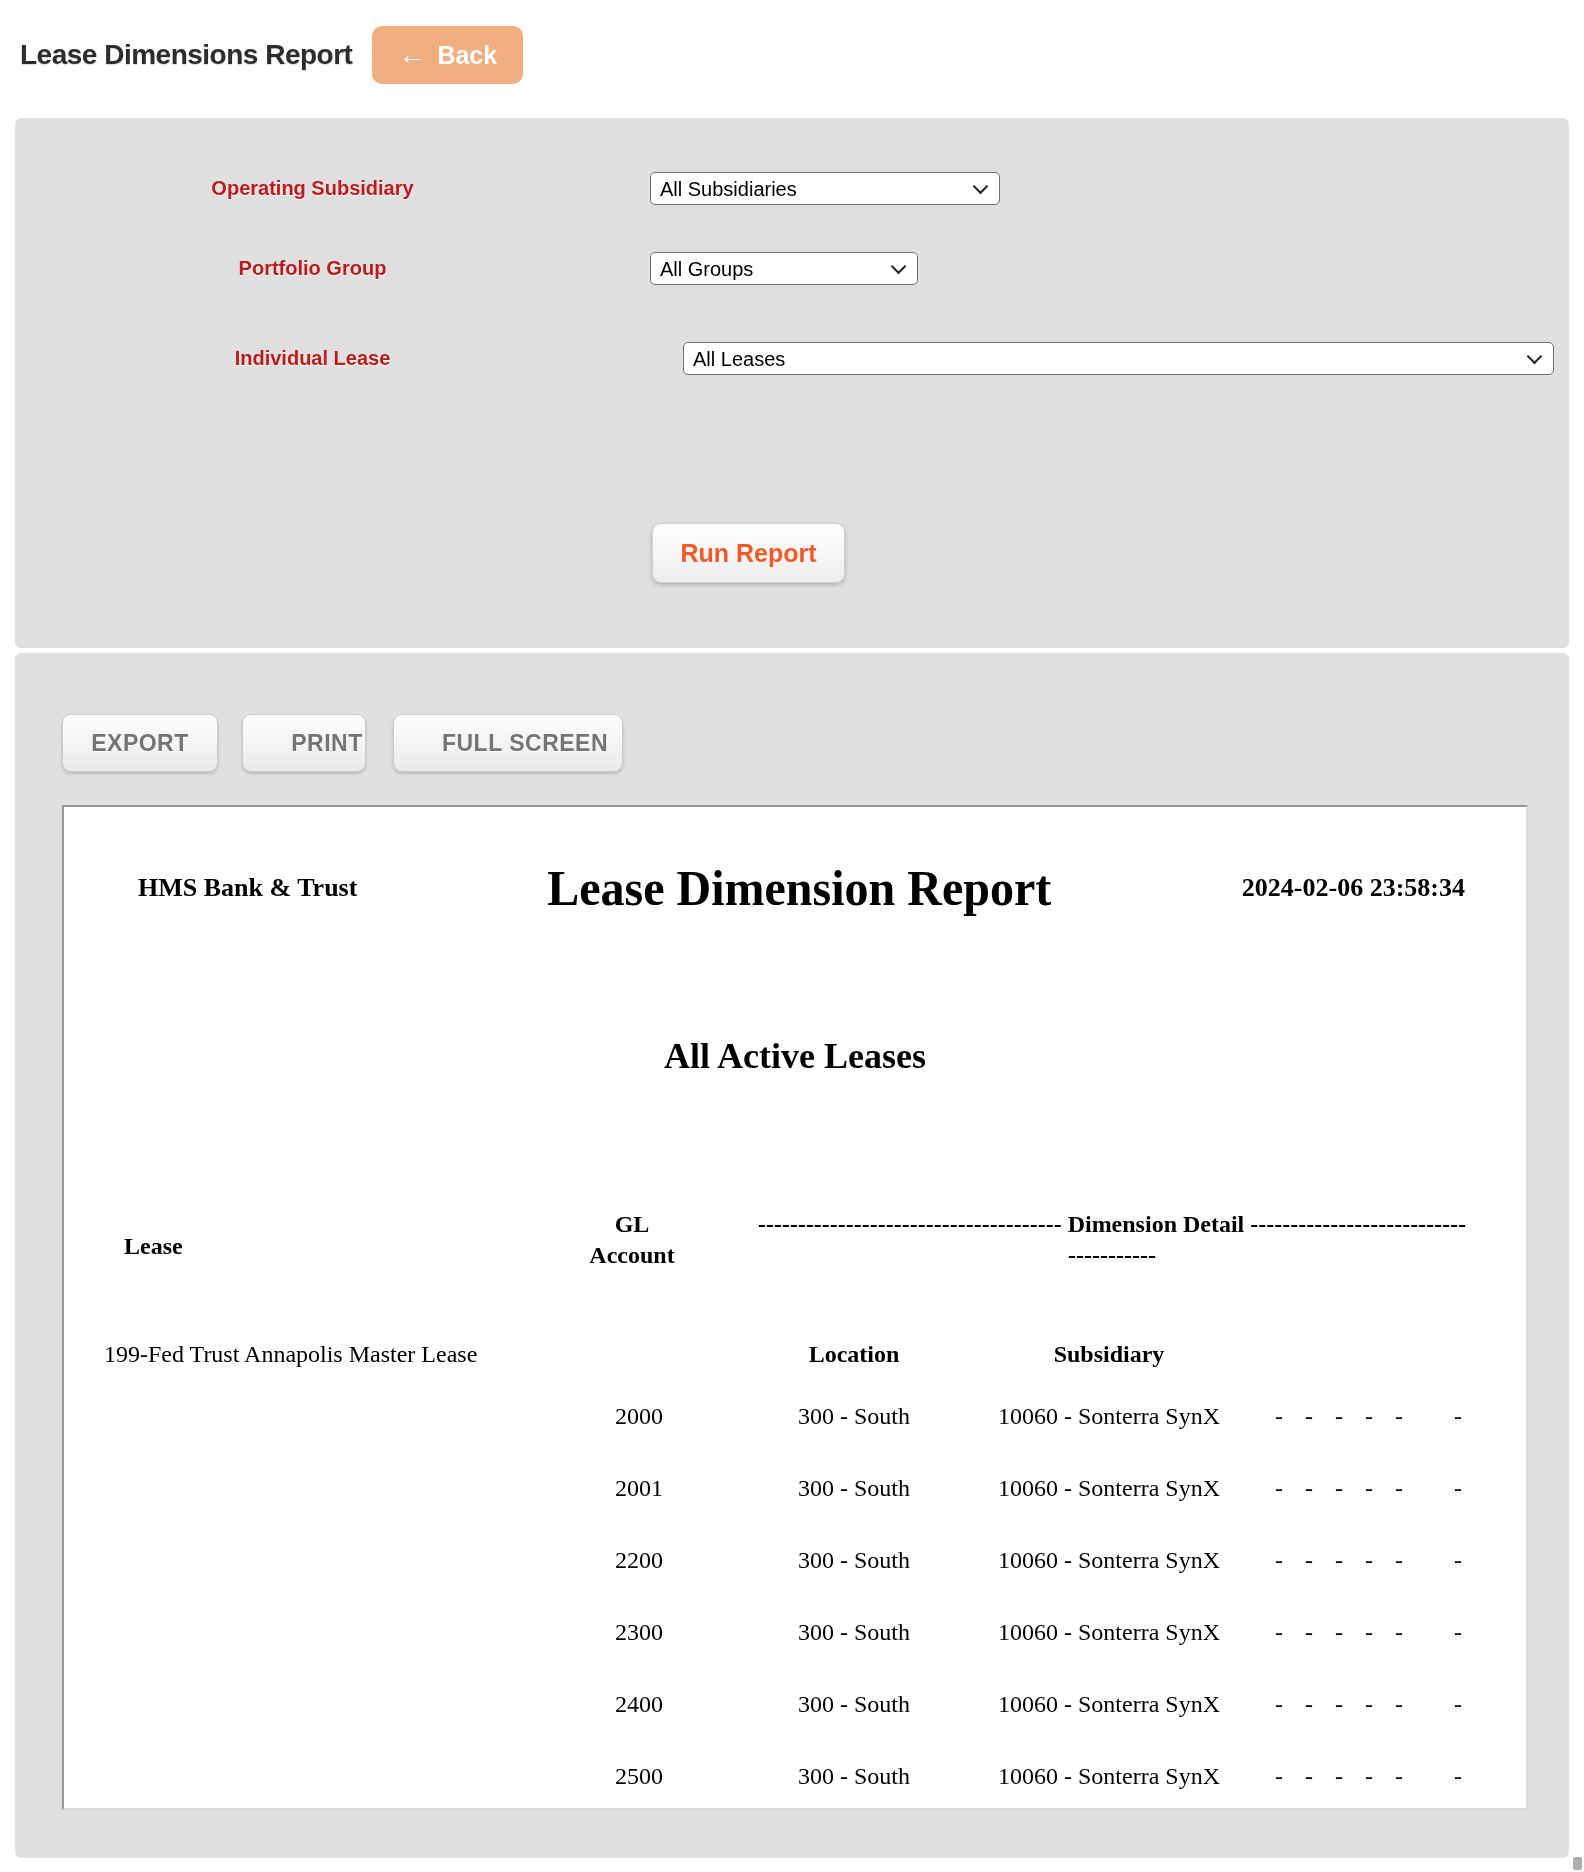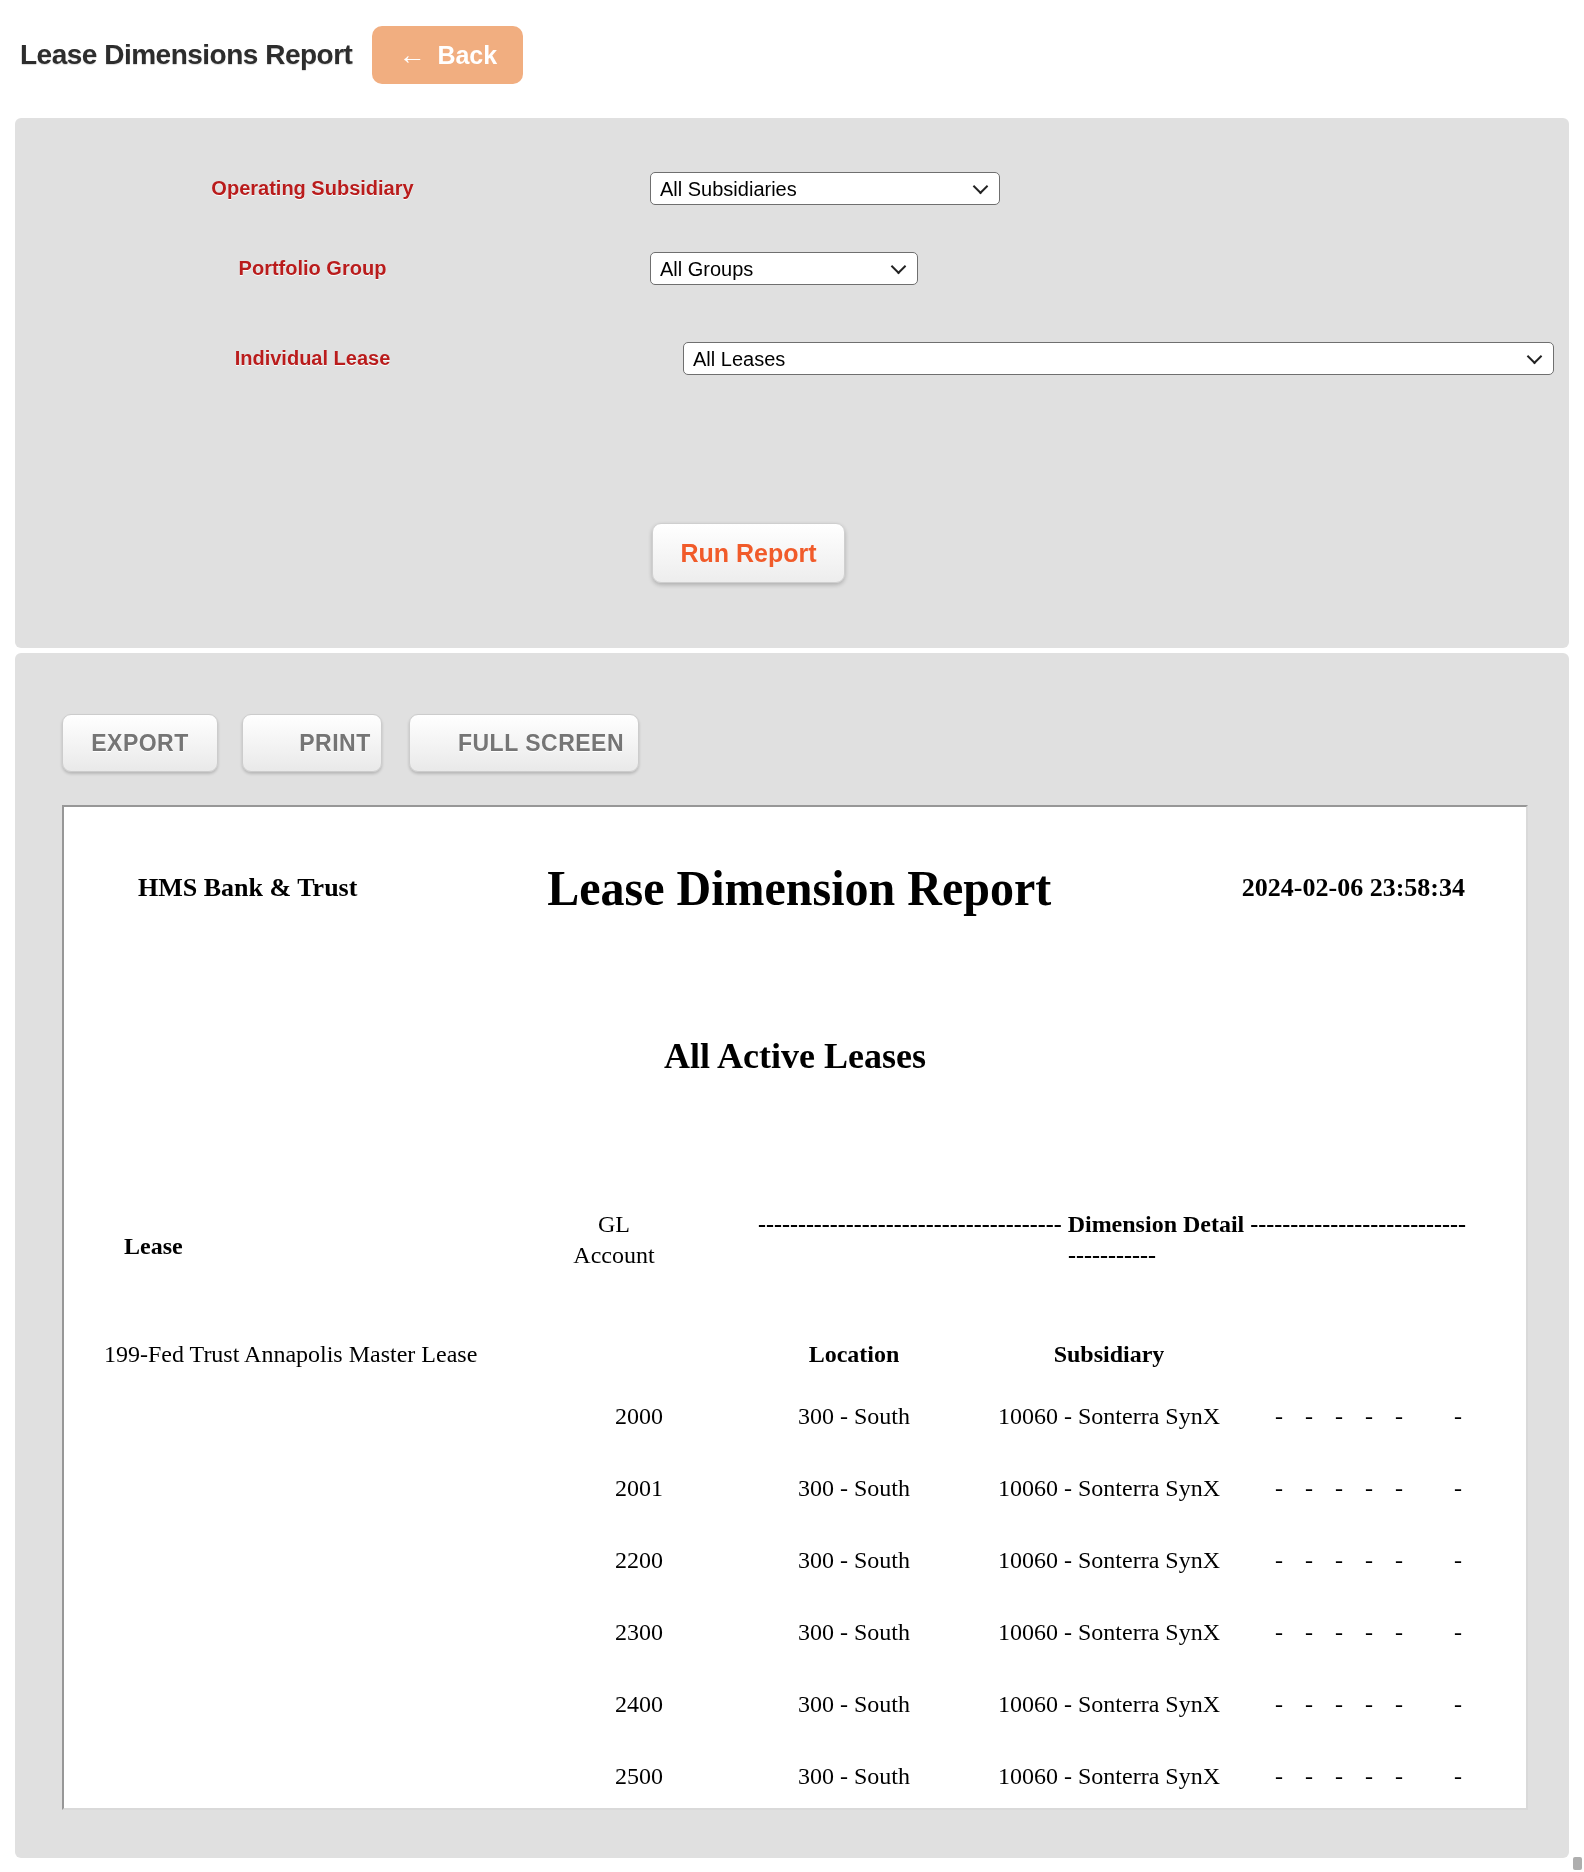--- a/index.html
+++ b/index.html
@@ -39,21 +39,21 @@
     border: 1px solid #cfcfcf; border-radius: 9px; box-shadow: 0 2px 4px rgba(0,0,0,0.22);
     color: #f15b2a; font-size: 25px; font-weight: bold; font-family: inherit; cursor: pointer; }
 
   
   .report-outer { padding: 61px 40px 48px 47px; height: 1205px; }
   .toolbar { display: flex; align-items: center; }
   .tb-btn { height: 58px; background: linear-gradient(180deg, #ffffff 0%, #e9e9e9 100%);
     border: 1px solid #cccccc; border-radius: 9px; box-shadow: 0 2px 3px rgba(0,0,0,0.18);
     color: #757575; font-size: 23px; font-weight: bold; font-family: inherit;
     letter-spacing: 0.5px; text-shadow: 0 1px 0 #ffffff; cursor: pointer; }
-  .tb-export { width: 156px; } .tb-print { width: 140px; margin-left: 24px; padding-left: 46px; }
+  .tb-export { width: 156px; } .tb-print { width: 124px; margin-left: 24px; padding-left: 46px; }
   .tb-full { width: 230px; margin-left: 27px; padding-left: 34px; }
 
   
   .report-doc { margin-top: 33px; width: 1466px; height: 1005px; background: #ffffff;
     border: 2px solid; border-color: #979797 #d9d9d9 #d9d9d9 #979797;
     font-family: "Liberation Serif", "DejaVu Serif", serif; color: #000; overflow: hidden; }
   .report-header { display: flex; align-items: center; padding: 52px 61px 0 74px; }
   .rh-company { font-size: 26px; font-weight: bold; white-space: nowrap; }
   .rh-title { flex: 1; text-align: center; font-size: 50px; font-weight: bold;
     transform: scaleX(0.96); white-space: nowrap; }
@@ -63,22 +63,22 @@
   .rgrid { display: grid;
     grid-template-columns: 460px 230px 200px 310px 30px 30px 30px 30px 30px 29px 30px 1fr;
     align-items: center; font-size: 24px; }
   .cell-c { text-align: center; }
   .c2 { grid-column: 2; } .c3 { grid-column: 3; } .c4 { grid-column: 4; }
   .c5 { grid-column: 5; } .c6 { grid-column: 6; } .c7 { grid-column: 7; }
   .c8 { grid-column: 8; } .c9 { grid-column: 9; } .c11 { grid-column: 11; }
 
   .table-head { position: relative; margin-top: 130px; height: 84px; }
   .th-lease { position: absolute; left: 60px; top: 26px; font-size: 24px; font-weight: bold; }
-  .th-gl { position: absolute; left: 435px; top: 2px; width: 230px; text-align: center;
-    font-size: 24px; font-weight: normal; white-space: pre-line; line-height: 1.3; }
+  .th-gl { position: absolute; left: 453px; top: 2px; width: 230px; text-align: center;
+    font-size: 24px; font-weight: bold; white-space: pre-line; line-height: 1.3; }
   .th-dim { position: absolute; left: 692px; top: 2px; width: 712px; text-align: center;
     font-size: 24px; font-weight: bold; line-height: 1.3; word-break: break-all; }
 
   .lease-row { margin-top: 46px; height: 34px; }
   .lease-name { grid-column: 1; padding-left: 40px; font-size: 24px; white-space: nowrap; }
   .sub-h { font-weight: bold; }
 
   .rows-container .data-row { margin-top: 38px; height: 34px; }
   .rows-container .data-row:first-of-type { margin-top: 28px; }
 

